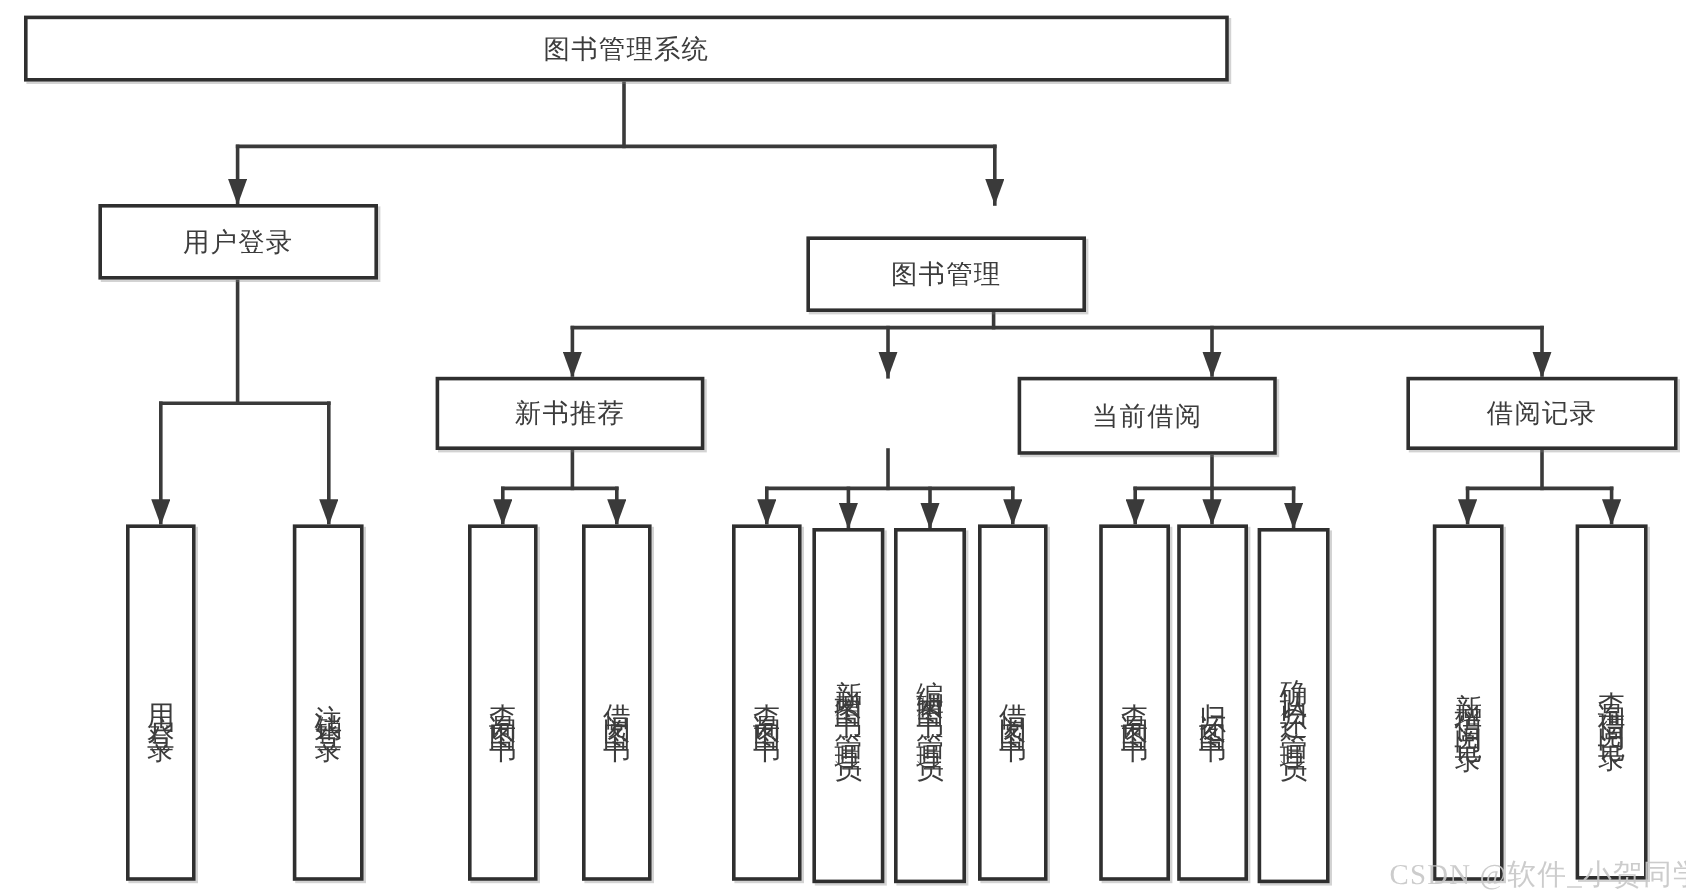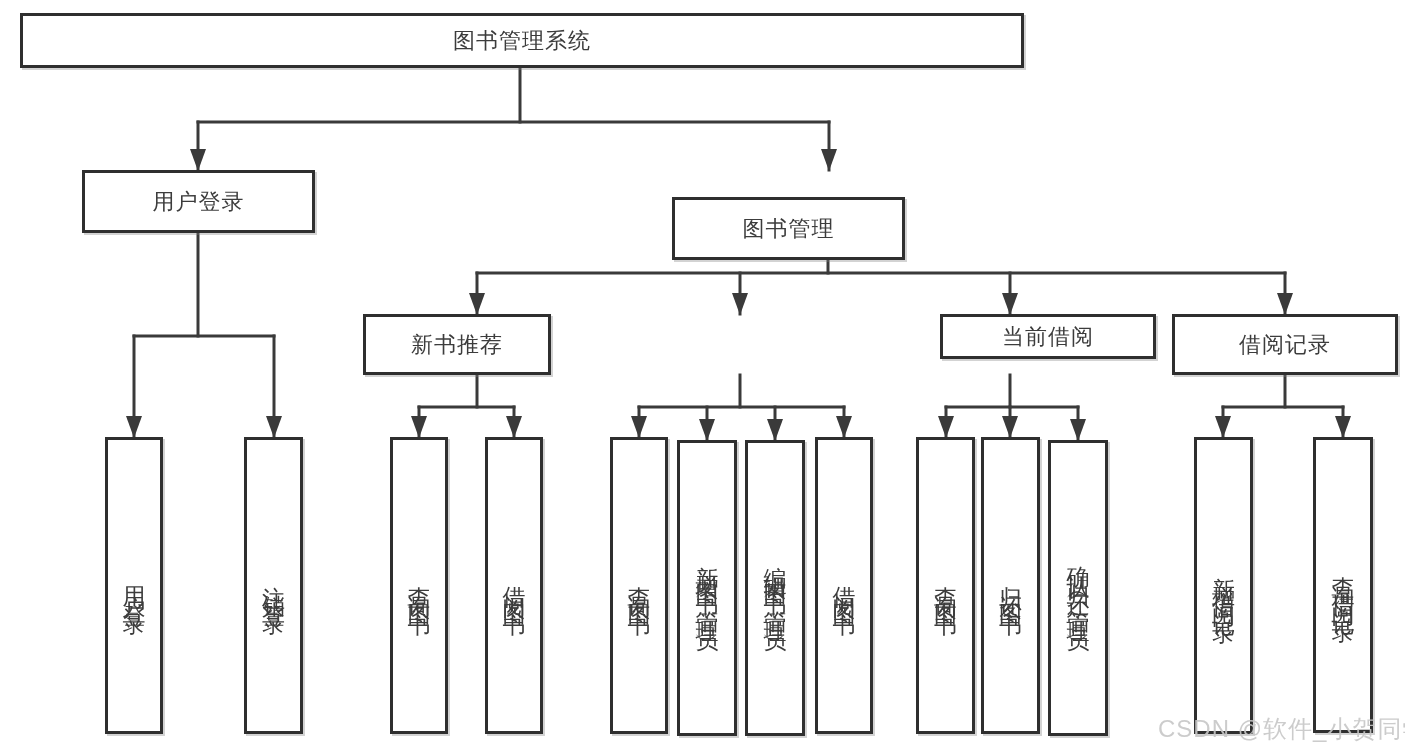--- a/index.html
+++ b/index.html
@@ -1,21 +1,21 @@
 <!DOCTYPE html>
 <html><head>
 <meta charset="utf-8">
 <style>
   html, body { margin: 0; padding: 0; background: #ffffff; }
   #canvas {
     position: relative;
     width: 1405px;
     height: 747px;
     background: #ffffff;
-    font-family: Liberation Sans, sans-serif;
+    font-family: Liberation Serif, serif;
     overflow: hidden;
   }
   #wires {
     position: absolute;
     left: 0; top: 0;
     width: 1405px; height: 747px;
   }
   .node {
     position: absolute;
     background: #ffffff;
@@ -112,24 +112,24 @@
     <span class="lbl">图书管理系统</span>
   </div>
 
   <div class="node h-node" style="left:82px; top:170px; width:233px; height:63px;">
     <span class="lbl">用户登录</span>
   </div>
   <div class="node h-node" style="left:672px; top:170px; width:233px; height:63px;margin-top:27px;">
     <span class="lbl">图书管理</span>
   </div>
 
-  <div class="node h-node" style="left:363px; top:314px; width:188px; height:61px;">
+  <div class="node h-node" style="left:363px; top:314px; width:224px; height:61px;">
     <span class="lbl">新书推荐</span>
   </div>
-  <div class="node h-node" style="left:940px; top:314px; width:216px; height:45px;">
+  <div class="node h-node" style="left:848px; top:314px; width:216px; height:65px;">
     <span class="lbl">当前借阅</span>
   </div>
   <div class="node h-node" style="left:1172px; top:314px; width:226px; height:61px;">
     <span class="lbl">借阅记录</span>
   </div>
 
   <div class="node v-node" style="left:105px; top:437px; width:58px; height:297px;">
     <span class="lbl">用户登录</span>
   </div>
   <div class="node v-node" style="left:244px; top:437px; width:59px; height:297px;">

